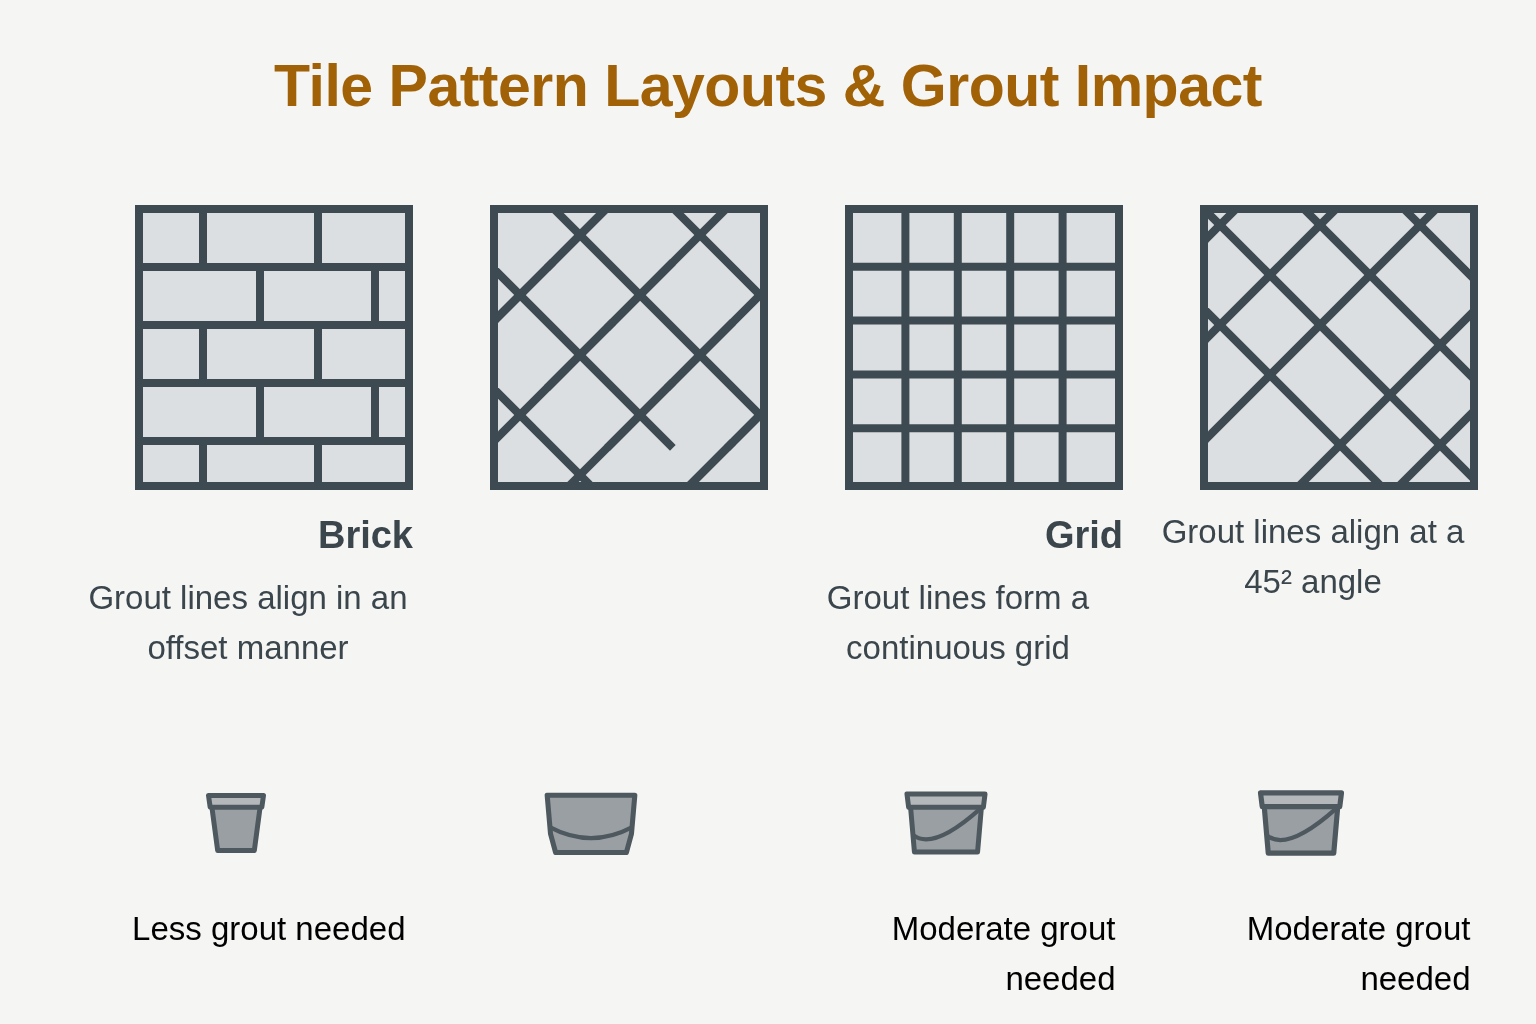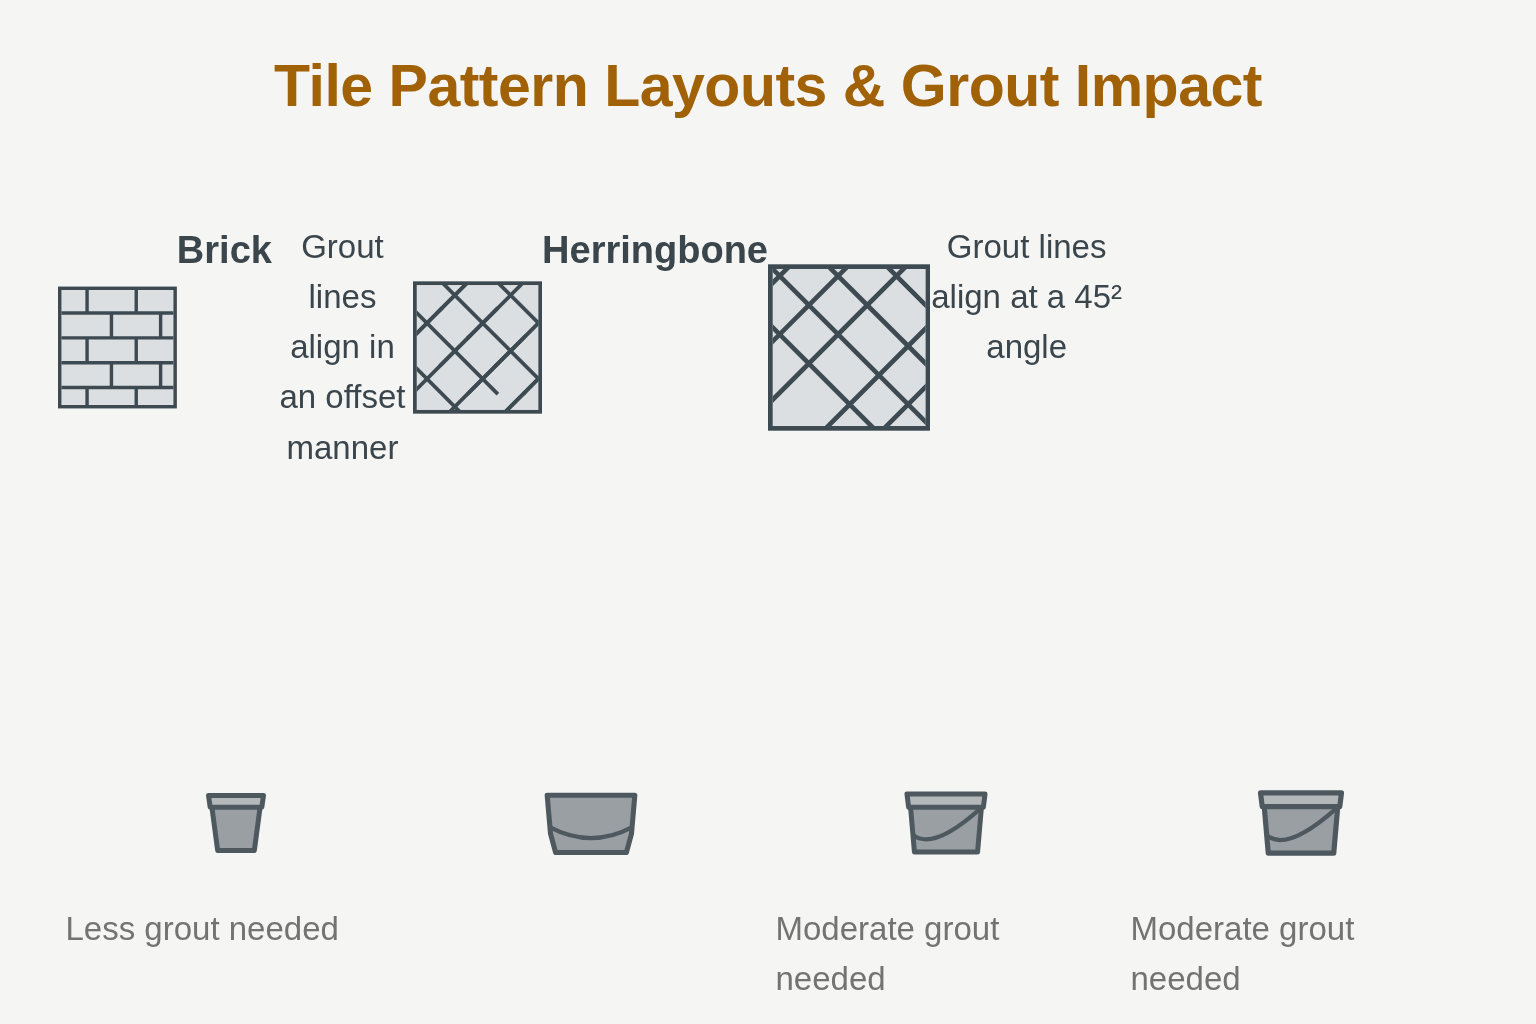--- a/index.html
+++ b/index.html
@@ -35,22 +35,22 @@
     left: 58px;
     width: 1420px;
     display: flex;
     flex-direction: row;
     align-items: flex-start;
   }
 
   .pattern-column {
     width: 355px;
     display: flex;
-    flex-direction: row;
-    align-items: flex-start;
+    flex-direction: column;
+    align-items: flex-end;
   }
 
   .tile-swatch {
     width: 278px;
     height: 285px;
     display: block;
   }
 
   .pattern-name {
     margin-top: 26px;
@@ -88,22 +88,22 @@
 
   .bucket-icon {
     display: block;
     height: 90px;
   }
 
   .bucket-caption {
     margin-top: 36px;
     font-size: 33px;
     line-height: 1.52;
-    color: #737373;
-    text-align: left;
+    color: #000000;
+    text-align: right;
     width: 340px;
   }
 </style>
 </head>
 <body>
 
 <div id="page-title">Tile Pattern Layouts &amp; Grout Impact</div>
 
 <div id="columns">
 
@@ -160,23 +160,39 @@
         <line x1="120" y1="240" x2="180" y2="180"></line>
         <line x1="180" y1="300" x2="240" y2="240"></line>
         <line x1="240" y1="360" x2="300" y2="300"></line>
         <line x1="0" y1="0" x2="60" y2="-60"></line>
         <line x1="60" y1="60" x2="120" y2="0"></line>
         <line x1="120" y1="120" x2="180" y2="60"></line>
         <line x1="180" y1="180" x2="240" y2="120"></line>
         <line x1="240" y1="240" x2="300" y2="180"></line>
       </g>
     </svg>
-    <div class="pattern-name">Herringbone</div>
-  </div>
-
+  </div>
+
+  <div class="pattern-column">
+    <svg class="tile-swatch" viewBox="0 0 278 285">
+      <rect x="4" y="4" width="270" height="277" fill="#dcdfe1" stroke="#3d4a52" stroke-width="8"></rect>
+      <g stroke="#3d4a52" stroke-width="8" fill="none">
+        <line x1="60.4" y1="8" x2="60.4" y2="277"></line>
+        <line x1="112.8" y1="8" x2="112.8" y2="277"></line>
+        <line x1="165.2" y1="8" x2="165.2" y2="277"></line>
+        <line x1="217.6" y1="8" x2="217.6" y2="277"></line>
+        <line x1="8" y1="61.8" x2="270" y2="61.8"></line>
+        <line x1="8" y1="115.6" x2="270" y2="115.6"></line>
+        <line x1="8" y1="169.4" x2="270" y2="169.4"></line>
+        <line x1="8" y1="223.2" x2="270" y2="223.2"></line>
+      </g>
+    </svg>
+    <div class="pattern-name">Grid</div>
+    <div class="pattern-desc">Grout lines form a continuous grid</div>
+  </div>
 
   <div class="pattern-column">
     <svg class="tile-swatch" viewBox="0 0 278 285">
       <defs>
         <clipPath id="dgClip">
           <rect x="8" y="8" width="262" height="269"></rect>
         </clipPath>
       </defs>
       <rect x="4" y="4" width="270" height="277" fill="#dcdfe1" stroke="#3d4a52" stroke-width="8"></rect>
       <g clip-path="url(#dgClip)" stroke="#3d4a52" stroke-width="8" fill="none" stroke-linecap="square">

